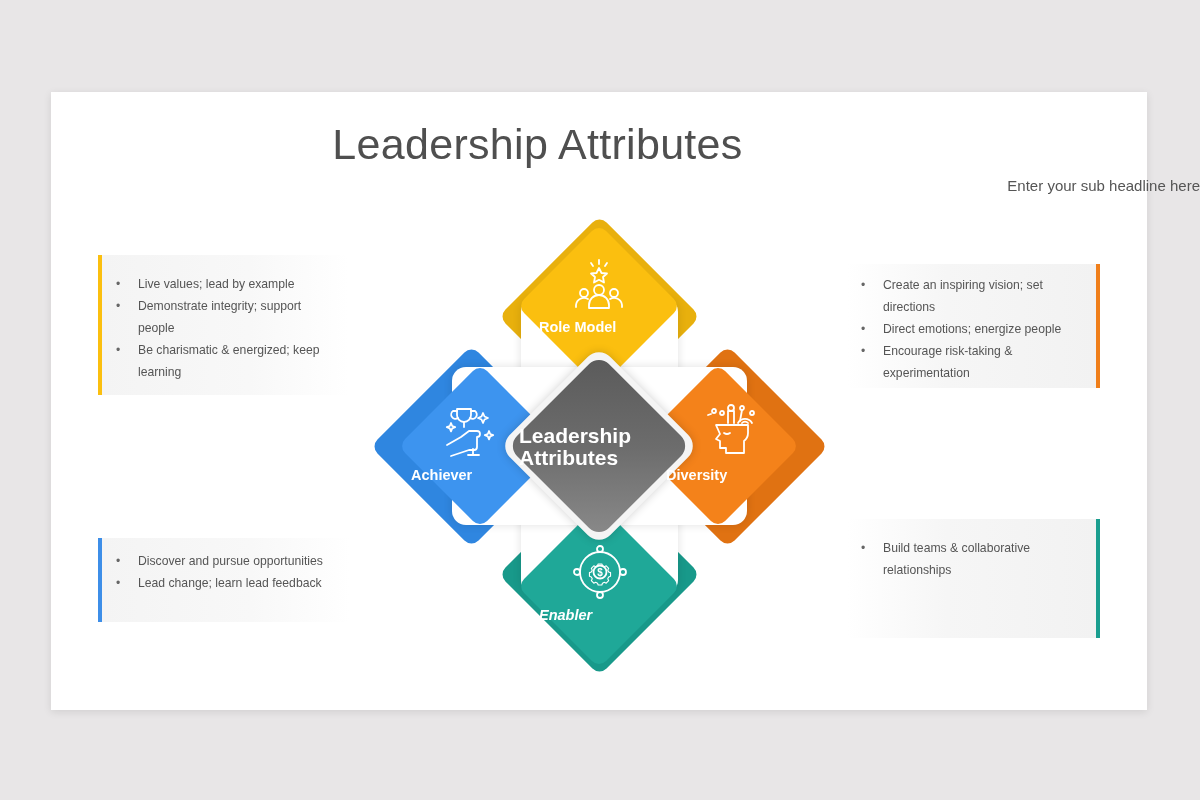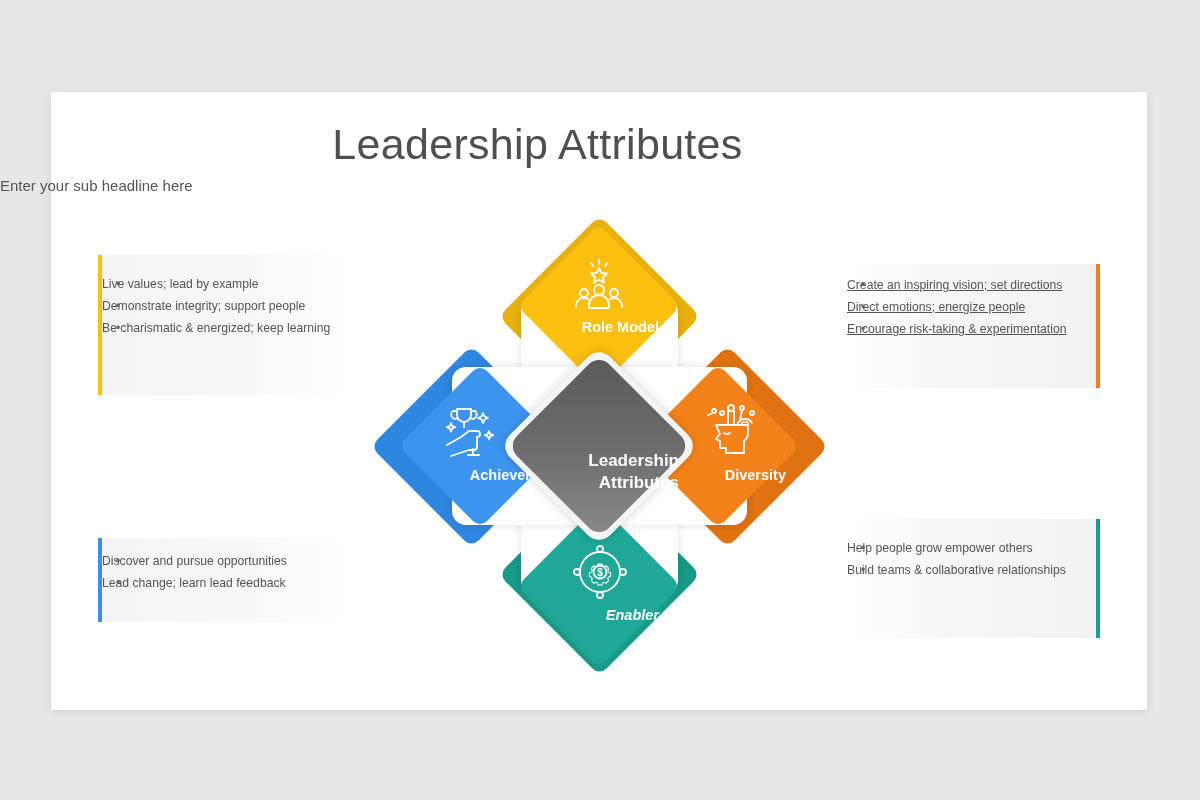--- a/index.html
+++ b/index.html
@@ -1,87 +1,86 @@
 <!DOCTYPE html>
 <html><head>
 <meta charset="utf-8">
 <style>
   html, body { margin:0; padding:0; }
   body { width:1200px; height:800px; background:#e8e6e7; position:relative; overflow:hidden; font-family:"Liberation Sans", "DejaVu Sans", sans-serif; }
   .slide { position:absolute; left:51px; top:92px; width:1096px; height:618px; background:#ffffff; box-shadow:0 2px 8px rgba(0,0,0,0.10); }
   .title { position:absolute; left:0; width:1075px; top:120px; text-align:center; font-size:43px; color:#4f4f4f; letter-spacing:0.3px; }
-  .subtitle { position:absolute; left:0; width:1200px; top:177px; text-align:left; font-size:15px; color:#555; }
+  .subtitle { position:absolute; left:0; width:1200px; top:177px; text-align:right; font-size:15px; color:#555; }
 
   .box { position:absolute; background:linear-gradient(90deg,#f4f4f4 0%, #f8f8f8 60%, #ffffff 100%); color:#555; font-size:12.2px; line-height:22px; }
   .box.left { border-left:4px solid; }
   .box.right { border-right:4px solid; background:linear-gradient(90deg,#ffffff 0%, #f6f6f6 40%, #f2f2f2 100%); }
   .box ul { list-style:none; margin:0; padding:0; }
-  .box li { position:relative; padding-right:8px; }
+  .box li { position:relative; padding-left:36px; padding-right:8px; }
   .box li::before { content:"•"; position:absolute; left:14px; top:0; color:#666; }
 
   .d { position:absolute; transform:rotate(45deg); border-radius:10px; }
-  .label { position:absolute; color:#fff; font-weight:bold; font-size:14.5px; text-align:right; }
+  .label { position:absolute; color:#fff; font-weight:bold; font-size:14.5px; text-align:left; }
   .icon { position:absolute; }
   .cross-v { position:absolute; left:521px; top:298px; width:157px; height:296px; background:#fff; border-radius:14px; box-shadow:0 0 10px rgba(0,0,0,0.12); }
   .cross-h { position:absolute; left:452px; top:367px; width:295px; height:158px; background:#fff; border-radius:14px; box-shadow:0 0 10px rgba(0,0,0,0.12); }
 </style>
 </head>
 <body>
 
 <div class="slide"></div>
 
 <div class="title">Leadership Attributes</div>
 <div class="subtitle">Enter your sub headline here</div>
 
 <div class="box left" style="left:98px; top:255px; width:250px; height:140px; border-color:#fbbf0f; padding-top:18px; box-sizing:border-box;">
   <ul>
     <li>Live values; lead by example</li>
     <li>Demonstrate integrity; support people</li>
     <li>Be charismatic &amp; energized; keep learning</li>
   </ul>
 </div>
 
-<div class="box right" style="left:847px; top:264px; width:253px; height:124px; border-color:#f07f1a; padding-top:10px; box-sizing:border-box;text-decoration:underline;">
+<div class="box right" style="left:847px; top:264px; width:253px; height:124px; border-color:#f07f1a; padding-top:10px; box-sizing:border-box;">
   <ul>
     <li>Create an inspiring vision; set directions</li>
     <li>Direct emotions; energize people</li>
     <li>Encourage risk-taking &amp; experimentation</li>
   </ul>
 </div>
 
 <div class="box left" style="left:98px; top:538px; width:252px; height:84px; border-color:#3d8ee8; padding-top:12px; box-sizing:border-box;">
   <ul>
     <li>Discover and pursue opportunities</li>
     <li>Lead change; learn lead feedback</li>
   </ul>
 </div>
 
 <div class="box right" style="left:847px; top:519px; width:253px; height:119px; border-color:#1a9e8f; padding-top:18px; box-sizing:border-box;">
   <ul>
-    <li>Help people grow empower others</li>
     <li>Build teams &amp; collaborative relationships</li>
   </ul>
 </div>
 
 <div class="d" style="left:528px; top:245px; width:143px; height:143px; background:#e8b00d;"></div>
 <div class="d" style="left:400px; top:375px; width:143px; height:143px; background:#2f86e0;"></div>
 <div class="d" style="left:656px; top:375px; width:143px; height:143px; background:#e07212;"></div>
 <div class="d" style="left:528px; top:503px; width:143px; height:143px; background:#18998a;"></div>
 
 <div class="cross-v"></div>
 <div class="cross-h"></div>
 
 <div class="d" style="left:541px; top:248px; width:116px; height:116px; background:#fbbf0f;"></div>
 <div class="d" style="left:422px; top:388px; width:116px; height:116px; background:#3d94ef;"></div>
 <div class="d" style="left:660px; top:388px; width:116px; height:116px; background:#f4821a;"></div>
 <div class="d" style="left:541px; top:528px; width:116px; height:116px; background:#1fa898;"></div>
 
 <div class="d" style="left:528px; top:375px; width:142px; height:142px; background:#f4f4f4; border-radius:16px; box-shadow:0 0 10px rgba(0,0,0,0.18);"></div>
 <div class="d" style="left:534px; top:381px; width:130px; height:130px; background:linear-gradient(135deg,#5a5a5a 0%,#6c6c6c 50%,#8a8a8a 100%); border-radius:14px;"></div>
-<div class="label" style="left:519px; top:425px; width:160px; font-size:17px; line-height:22px;margin-top:25px;">
+<div class="label" style="left:519px; top:425px; width:160px; font-size:21px; line-height:22px;">
   <div>Leadership</div>
   <div>Attributes</div>
 </div>
 
 <svg class="icon" style="left:572px; top:258px;" width="54" height="56" viewBox="0 0 54 56" fill="none" stroke="#fff" stroke-width="1.8" stroke-linecap="round" stroke-linejoin="round">
   <line x1="27" y1="2" x2="27" y2="6"></line>
     <line x1="19" y1="5" x2="21" y2="8"></line>
     <line x1="35" y1="5" x2="33" y2="8"></line>
   <polygon points="27,10 29.5,15 35,15.5 31,19 32,24.5 27,21.8 22,24.5 23,19 19,15.5 24.5,15"></polygon>
   <circle cx="27" cy="32" r="5"></circle>

